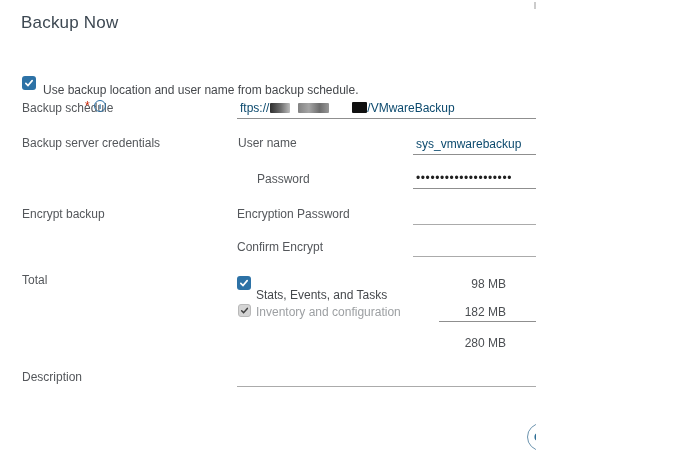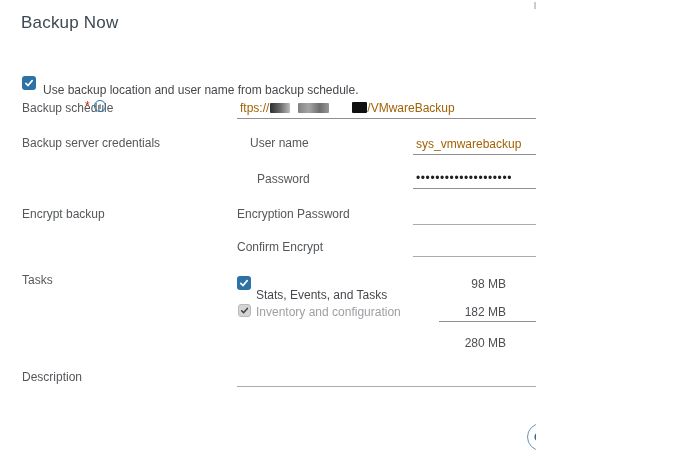--- a/index.html
+++ b/index.html
@@ -5,21 +5,21 @@
   html,body{margin:0;padding:0;background:#ffffff;}
   .dialog{
     position:relative;width:536px;height:469px;background:#ffffff;
     font-family:"Liberation Sans", sans-serif;overflow:hidden;
   }
   .title{
     position:absolute;left:21px;top:13px;margin:0;
     font-size:17px;font-weight:500;color:#3d4852;letter-spacing:.2px;
   }
   .lbl{position:absolute;font-size:12px;line-height:14px;color:#54575b;white-space:nowrap;}
-  .val{font-size:12px;color:#a16207;white-space:nowrap;}
+  .val{font-size:12px;color:#0c4a6e;white-space:nowrap;}
   .muted{color:#9da0a3;}
   .size-val{position:absolute;right:30px;font-size:12px;color:#4b4e52;white-space:nowrap;}
 
   
   .checkbox{
     position:absolute;width:14px;height:14px;border-radius:3px;
     background:#2d72a6;display:flex;align-items:center;justify-content:center;
     box-sizing:border-box;cursor:pointer;
   }
   .checkbox svg{display:block;}
@@ -79,42 +79,42 @@
   <span class="info-icon">i</span>
   <div class="field" style="left:237px;top:97px;width:408px;height:22px;">
     <span class="val">ftps://</span>
       <span class="redact redact-1"></span>
       <span class="redact redact-2"></span>
       <span class="redact redact-3"></span>
       <span class="val">/VMwareBackup</span>
   </div>
 
   <span class="lbl" style="left:22px;top:136px;">Backup server credentials</span>
-  <span class="lbl" style="left:250px;top:136px;">User name</span>
+  <span class="lbl" style="left:238px;top:136px;">User name</span>
   <div class="field" style="left:413px;top:133px;width:230px;height:22px;">
     <span class="val">sys_vmwarebackup</span>
   </div>
 
   <span class="lbl" style="left:237px;top:172px;margin-left:20px;">Password</span>
   <div class="field" style="left:413px;top:168px;width:230px;height:21px;">
     <span class="val dots">••••••••••••••••••••</span>
   </div>
 
   <span class="lbl" style="left:22px;top:207px;">Encrypt backup</span>
   <span class="lbl" style="left:237px;top:207px;">Encryption Password</span>
   <div class="field empty" style="left:413px;top:203px;width:230px;height:22px;">
     <span class="val"></span>
   </div>
 
   <span class="lbl" style="left:237px;top:240px;">Confirm Encrypt</span>
   <div class="field empty" style="left:413px;top:235px;width:230px;height:22px;">
     <span class="val"></span>
   </div>
 
-  <span class="lbl" style="left:22px;top:273px;">Tasks</span>
+  <span class="lbl" style="left:22px;top:273px;">Total</span>
 
   <span class="checkbox" style="left:237px;top:276px;">
     <svg width="10" height="10" viewBox="0 0 12 12">
         <path d="M2.2 6.4 L4.8 9 L9.8 3.2" stroke="#ffffff" stroke-width="2" fill="none" stroke-linecap="round"></path>
       </svg>
   </span>
   <span class="lbl" style="left:256px;top:288px;color:#45484c;">Stats, Events, and Tasks</span>
   <span class="size-val" style="top:277px;margin-left:8px;">98 MB</span>
 
   <span class="checkbox disabled" style="left:238px;top:304px;">

